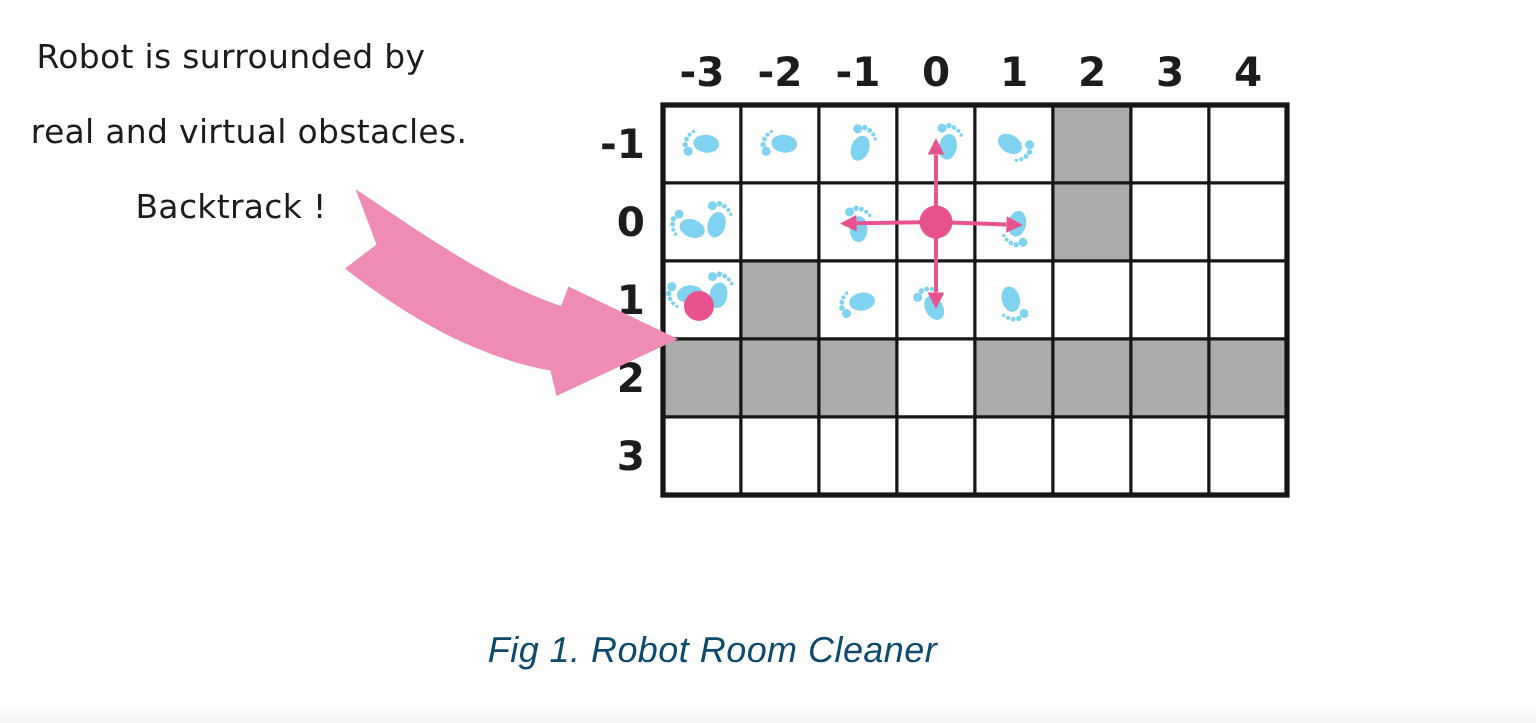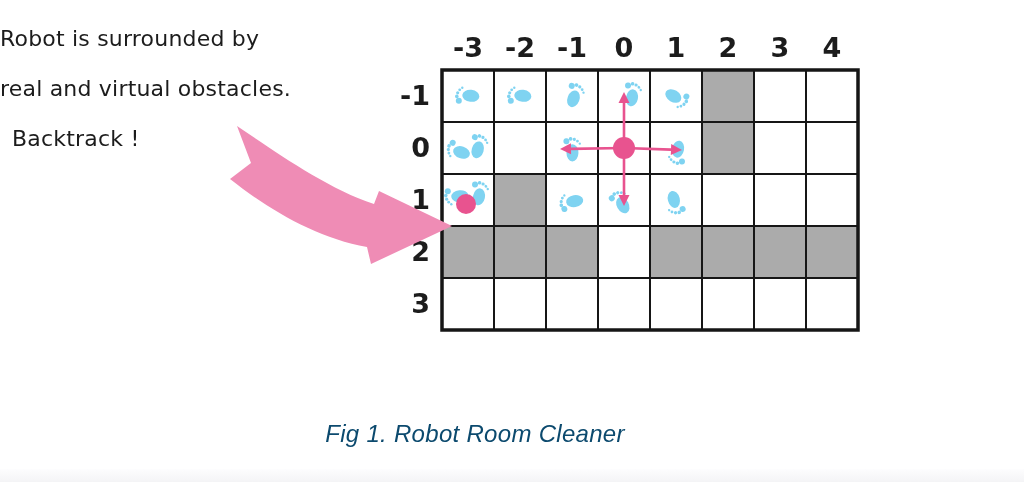--- a/index.html
+++ b/index.html
@@ -1,27 +1,27 @@
 <!DOCTYPE html>
 <html><head>
 <meta charset="utf-8">
 <style>
   html,body{margin:0;padding:0;background:#ffffff;}
   #stage{
     position:relative;width:1024px;height:482px;overflow:hidden;
     background:#ffffff;font-family:"DejaVu Sans",sans-serif;
   }
   .annotation{
-    position:absolute;left:0;width:308px;
+    position:absolute;left:0;width:308px;text-align:center;
     font-size:22px;font-weight:500;color:#1c1c1c;letter-spacing:0.2px;
     white-space:nowrap;
   }
   #anno-line-1{top:26px;}
-  #anno-line-2{top:76px;}
-  #anno-line-3{top:126px;margin-left:12px;}
+  #anno-line-2{top:76px;padding-left:12px;}
+  #anno-line-3{top:126px;}
   #diagram{position:absolute;left:0;top:0;}
   svg text{font-family:"DejaVu Sans",sans-serif;}
   #caption{
     position:absolute;top:420px;left:0;width:950px;text-align:center;
     font-family:"Liberation Sans",sans-serif;font-style:italic;
     font-size:24px;color:#0c4a6e;letter-spacing:0.3px;
   }
   #bottom-strip{
     position:absolute;bottom:0;left:0;width:100%;height:13px;
     background:linear-gradient(#fdfdfe,#f4f4f6);

